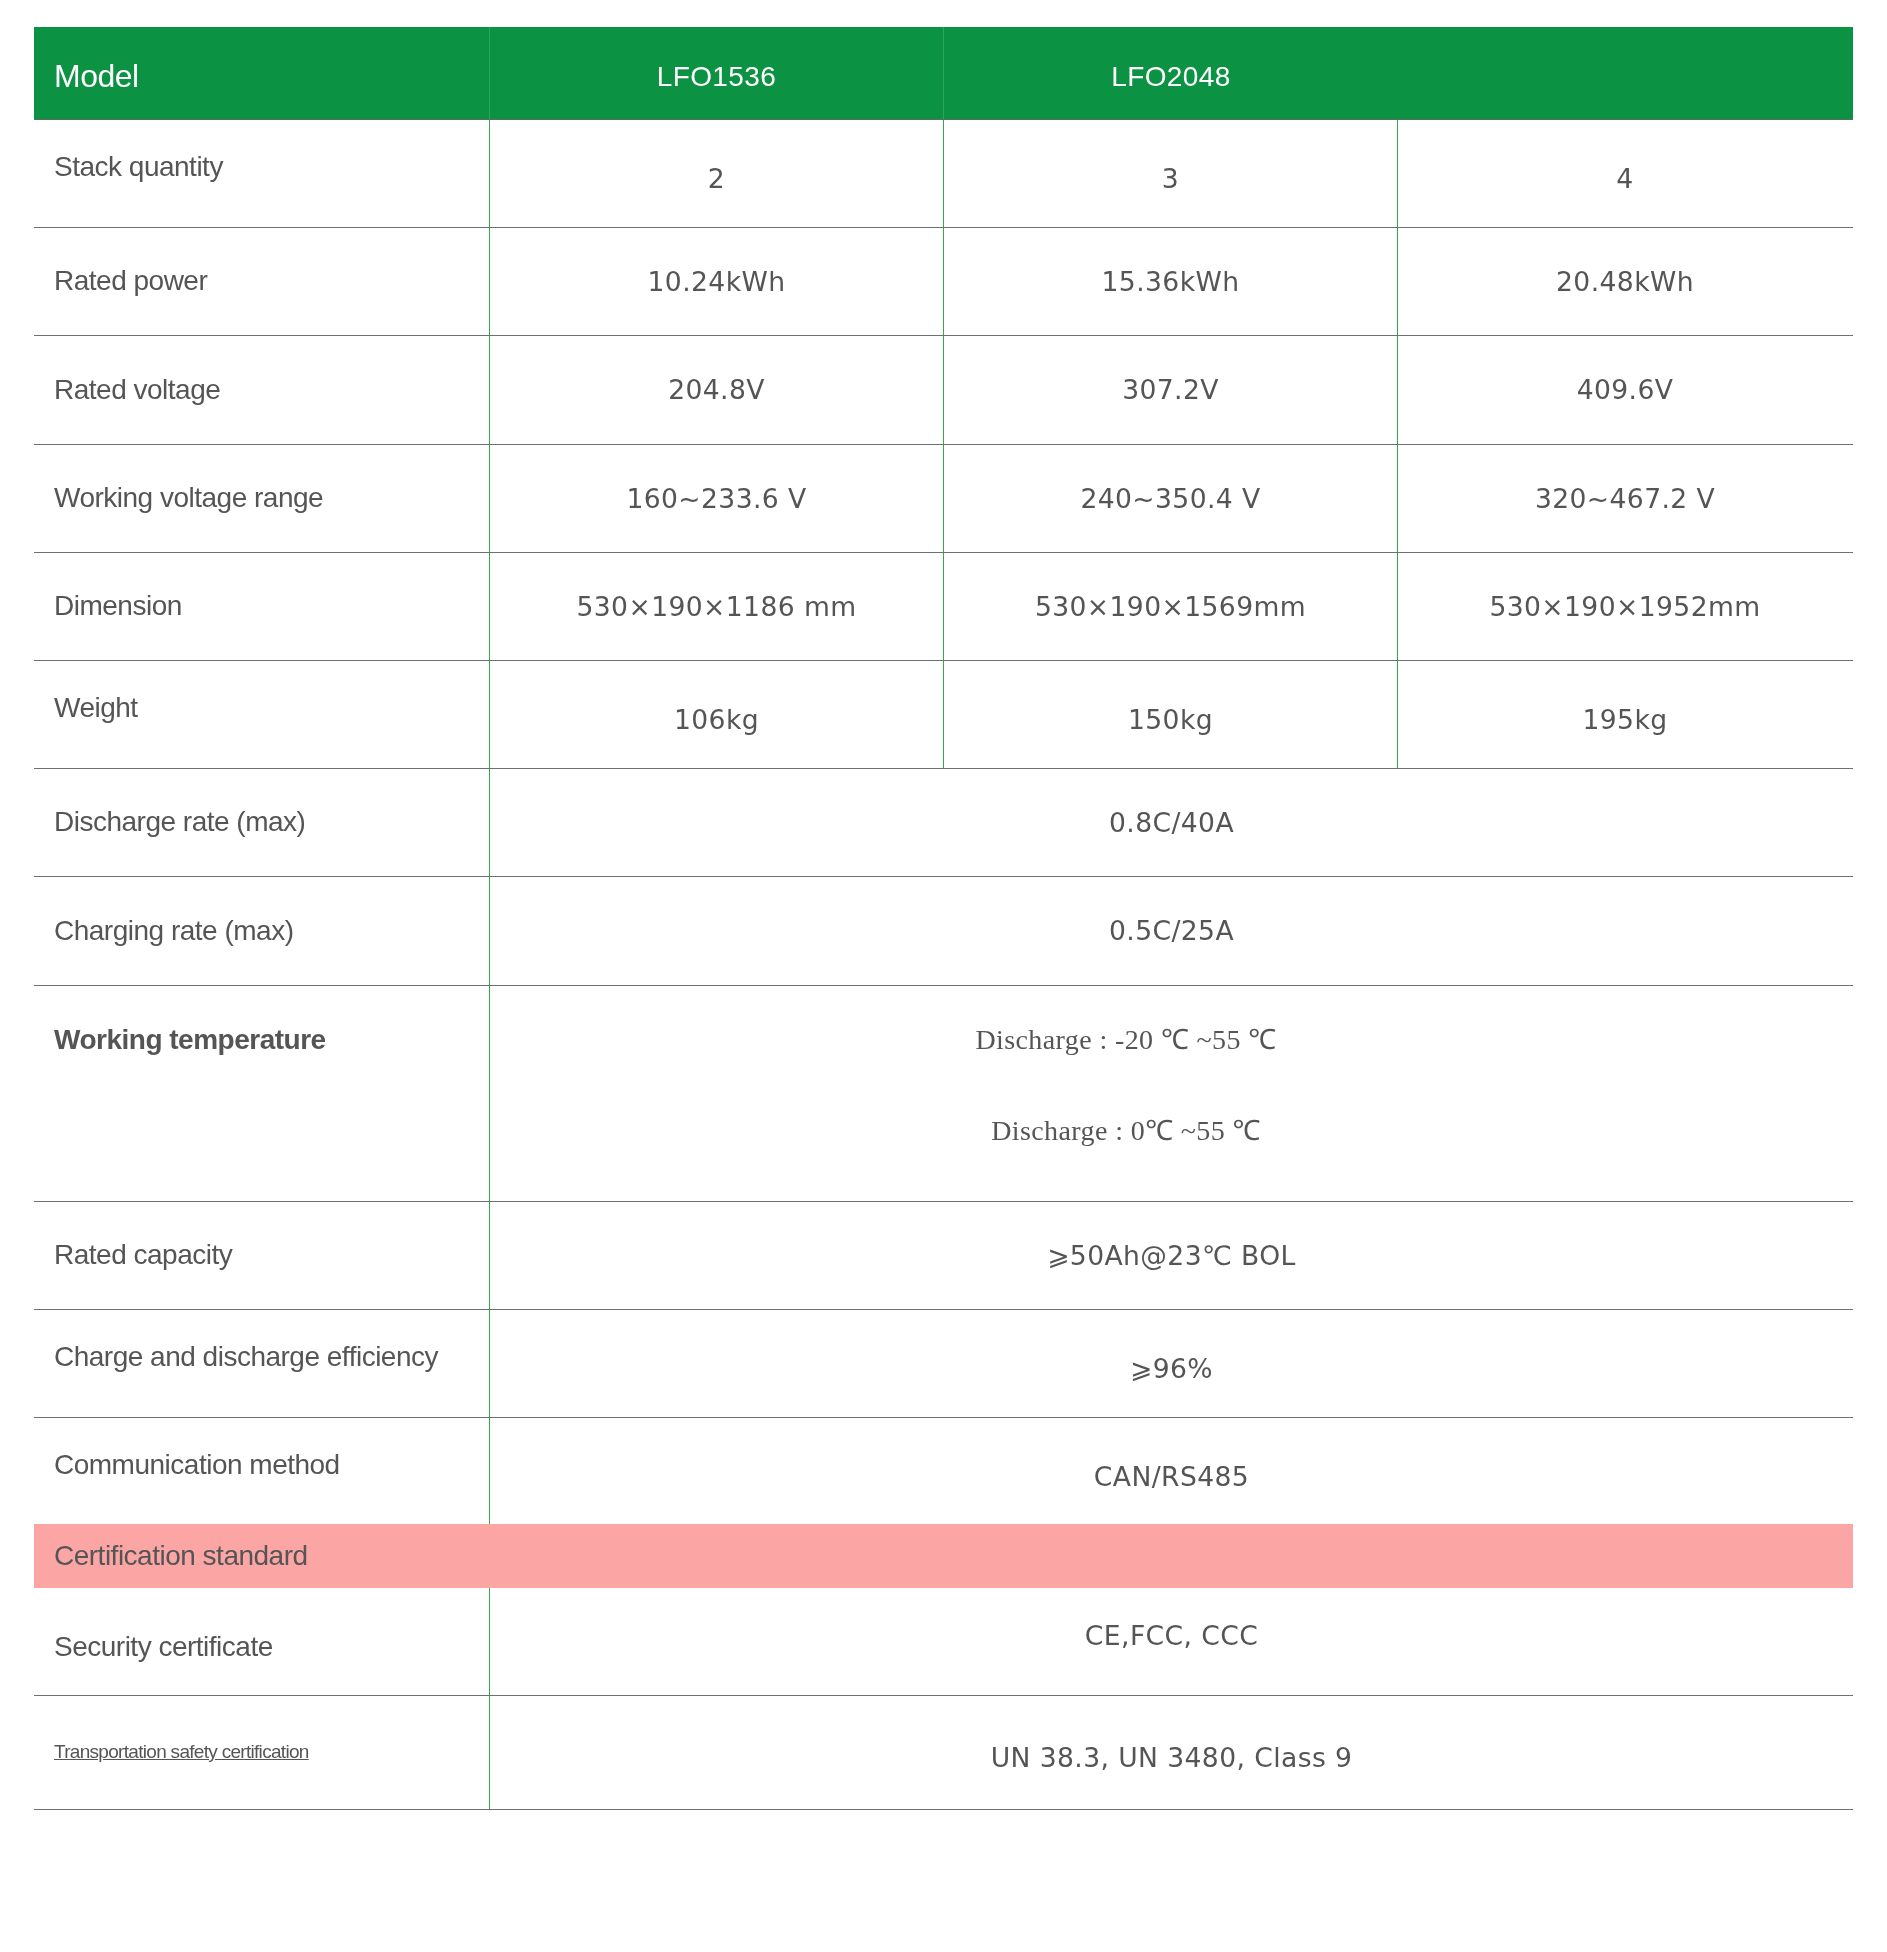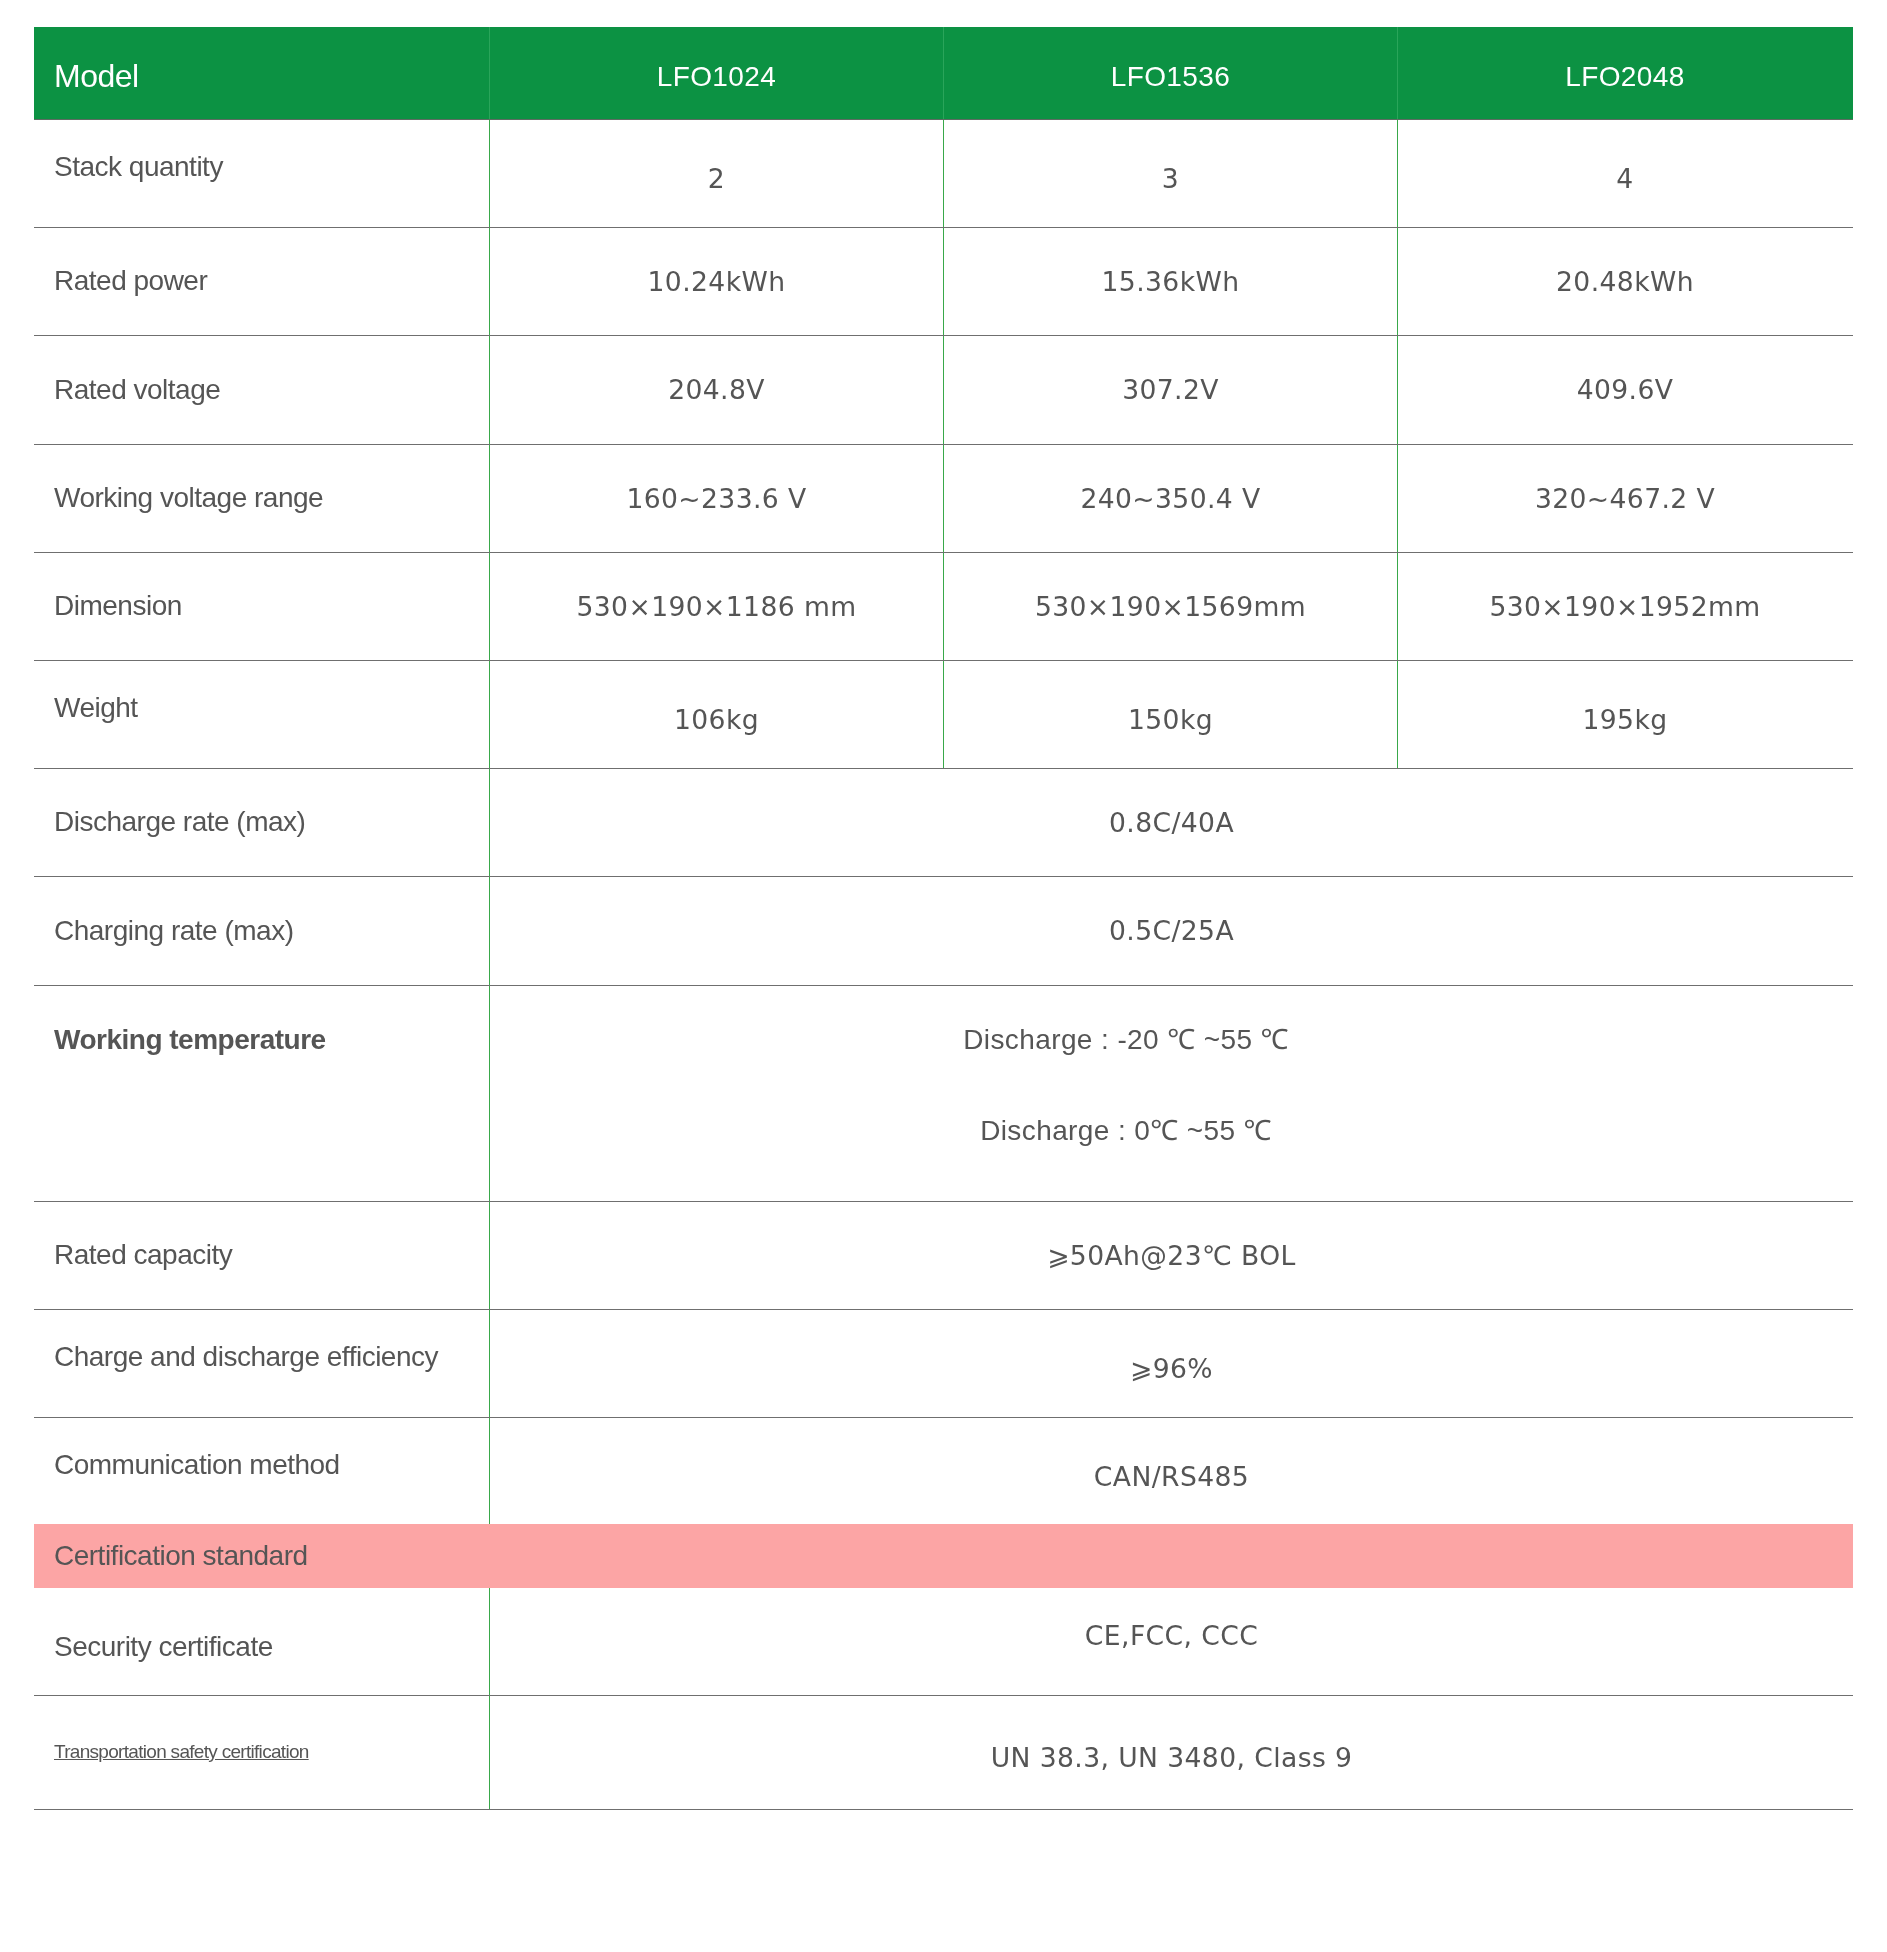--- a/index.html
+++ b/index.html
@@ -20,35 +20,34 @@
   .header-row .label-cell { font-size: 32px; border-right: 0.8px solid #2aa55a; padding-top: 8px; align-items: center; }
   .header-row .value-cell { font-family: "Liberation Sans", sans-serif; font-size: 28px; border-right: 0.8px solid #2aa55a; padding-top: 8.3px; }
   .header-row .value-cell.last { border-right: none; }
   .h130 { height: 108px; text-align: center; }
   .h131 { height: 109px; }
   .h260 { height: 216px; }
   .h127 { height: 106px; }
   .h137 { height: 114px; }
   .label-top { align-items: flex-start; padding-top: 38px; font-weight: bold; }
   .temp-cell { flex-direction: column; justify-content: flex-start; padding-top: 33px; font-family: "Liberation Sans", sans-serif; font-size: 28px; }
-  .temp-line { height: 108px; margin-left: -91px; }
+  .temp-line { height: 108px; margin-left: -91px; font-family: Liberation Serif, serif; }
   .temp-line:last-child { margin-left: -91px; }
   .band { background: #fca5a5; height: 64px; border-bottom: none; }
   .band .label-cell { border-right: none; width: 100%; font-size: 28px; }
   .offset-up { padding-bottom: 11.6px; }
   .offset-down { padding-top: 11.6px; }
 </style>
 </head>
 <body>
 
 <div class="spec-table">
 
   <div class="row header-row">
     <div class="cell label-cell">Model</div>
-    <div class="cell value-cell">LFO1024</div>
     <div class="cell value-cell">LFO1536</div>
     <div class="cell value-cell last">LFO2048</div>
   </div>
 
   <div class="row h130">
     <div class="cell label-cell offset-up">Stack quantity</div>
     <div class="cell value-cell offset-down">2</div>
     <div class="cell value-cell offset-down">3</div>
     <div class="cell value-cell last offset-down">4</div>
   </div>

